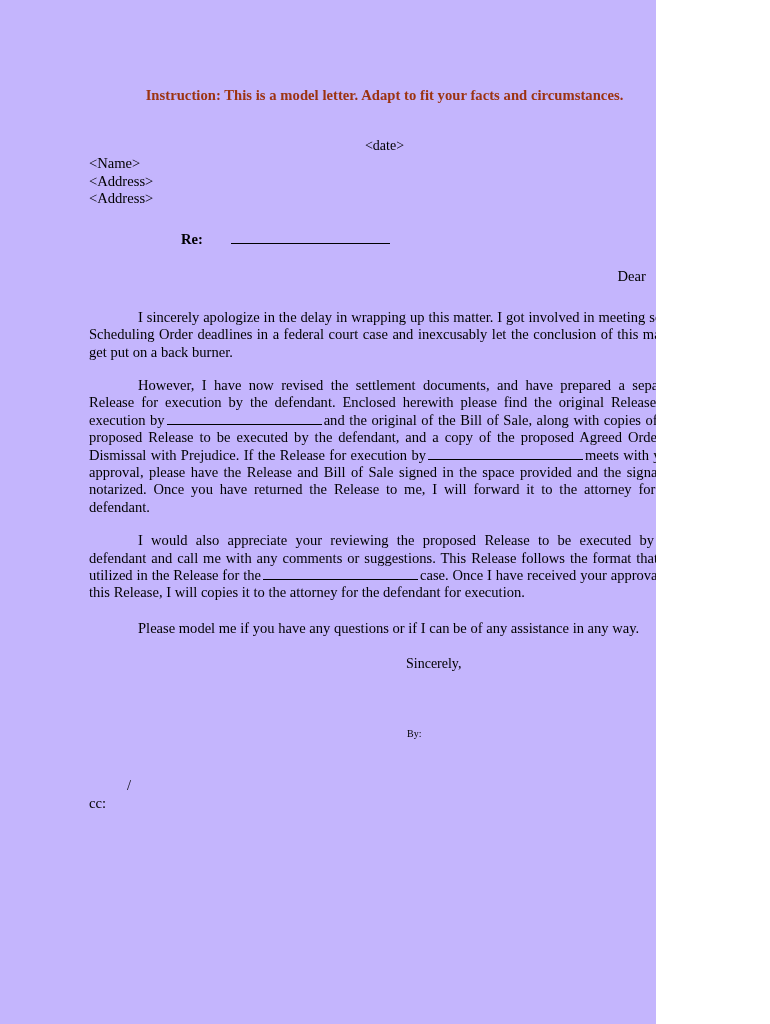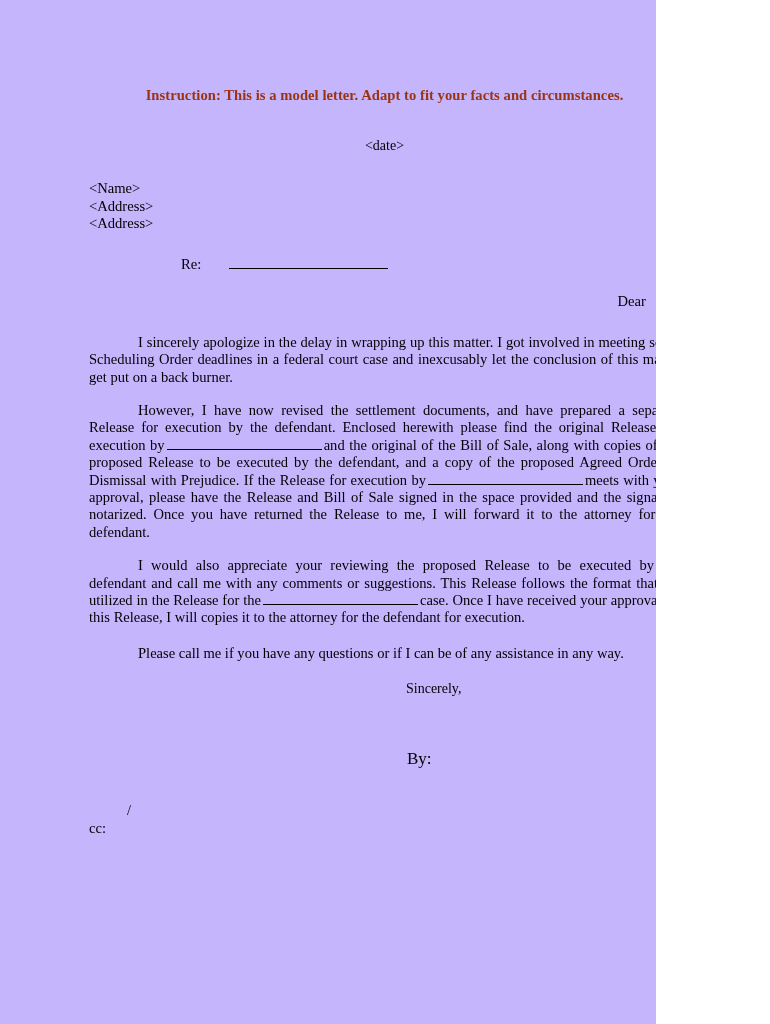--- a/index.html
+++ b/index.html
@@ -40,39 +40,38 @@
   
   .date-line {
     margin-top: 33px;
     text-align: center;
     font-size: 14px;
     line-height: 18px;
   }
 
   
   .address-block {
-    margin-top: 25px;
     font-size: 14.6px;
     line-height: 17.6px;
   }
   .address-block div {
     white-space: pre;
   }
 
   
   .re-line {
     margin-top: 22px;
     font-size: 14.6px;
     line-height: 18px;
     padding-left: 92px;
     display: flex;
     align-items: baseline;
   }
   .re-label {
-    font-weight: normal;
+    font-weight: bold;
   }
   .re-blank {
     display: inline-block;
     width: 159px;
     border-bottom: 1.6px solid #000;
     margin-left: 28px;
     height: 13px;
   }
 
   
@@ -116,21 +115,21 @@
   
   .sincerely {
     margin-top: 18px;
     padding-left: 317px;
     font-size: 14px;
     line-height: 18px;
   }
   .by-line {
     margin-top: 52px;
     padding-left: 318px;
-    font-size: 17px;
+    font-size: 10px;
     line-height: 18px;
   }
 
   
   .footer-block {
     margin-top: 34px;
     font-size: 14.6px;
     line-height: 17.6px;
   }
   .slash-line {
@@ -166,21 +165,21 @@
 
     <div class="para">
       <span>However, I have now revised the settlement documents, and have prepared a separate Release for execution by the defendant.  Enclosed herewith please find the original Release for execution by</span><span class="blank"></span><span>and the original of the Bill of Sale, along with copies of the proposed Release to be executed by the defendant, and a copy of the proposed Agreed Order of Dismissal with Prejudice.  If the Release for execution by</span><span class="blank"></span><span>meets with your approval, please have the Release and Bill of Sale signed in the space provided and the signature notarized.  Once you have returned the Release to me, I will forward it to the attorney for the defendant.</span>
     </div>
 
     <div class="para">
       <span>I would also appreciate your reviewing the proposed Release to be executed by the defendant and call me with any comments or suggestions.  This Release follows the format that we utilized in the Release for the</span><span class="blank"></span><span>case.  Once I have received your approval on this Release, I will copies it to the attorney for the defendant for execution.</span>
     </div>
 
     <div class="para-plain">
-      <span>Please call me if you have any questions or if I can be of any assistance in any way.</span>
+      <span>Please model me if you have any questions or if I can be of any assistance in any way.</span>
     </div>
 
     <div class="sincerely">Sincerely,</div>
 
     <div class="by-line">By:</div>
 
     <div class="footer-block">
       <div class="slash-line">/</div>
       <div>cc:</div>
     </div>

